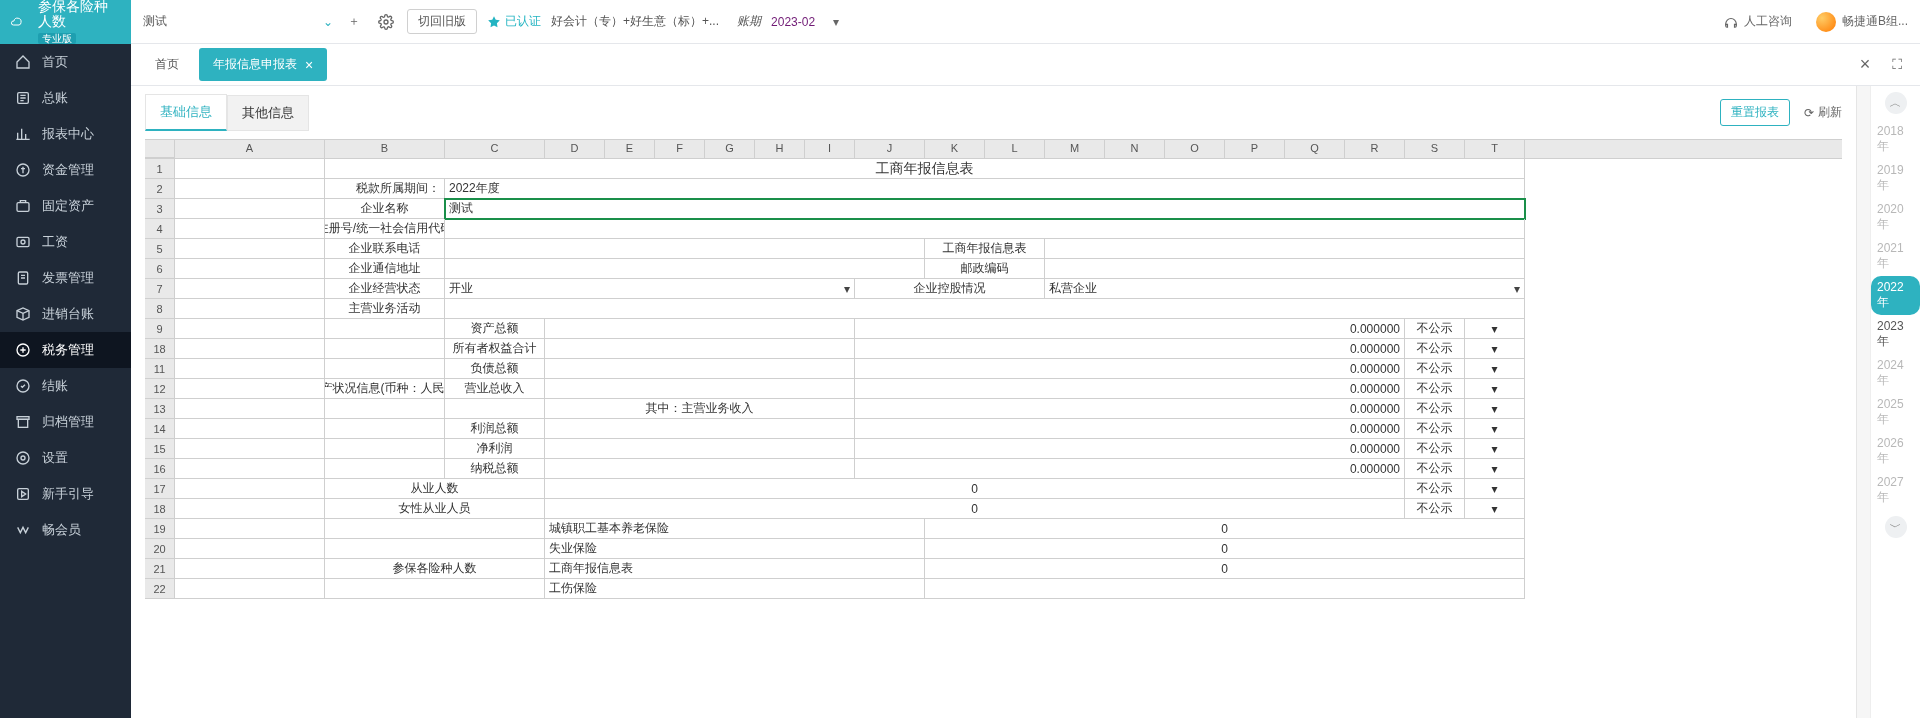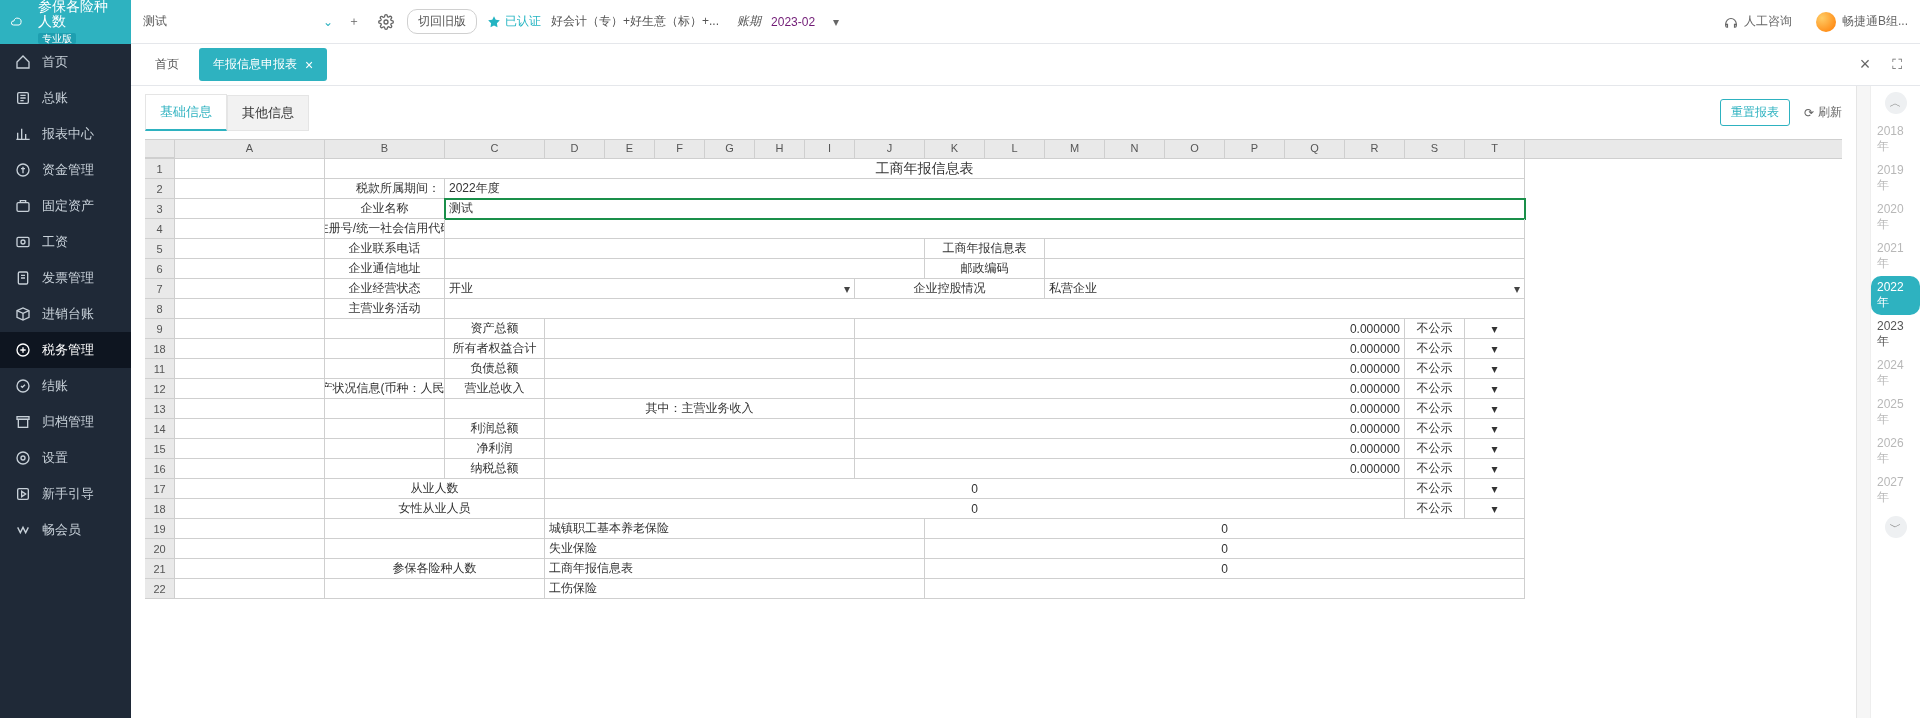--- a/index.html
+++ b/index.html
@@ -17,21 +17,21 @@
   .nav-icon { width: 18px; margin-right: 10px; display: inline-flex; align-items: center; justify-content: center; }
 
   
   .main { flex: 1; display: flex; flex-direction: column; min-width: 0; }
 
   
   .topbar { height: 44px; border-bottom: 1px solid #e5e7eb; display: flex; align-items: center; padding: 0 12px; gap: 10px; }
   .org-select { display: flex; align-items: center; gap: 8px; min-width: 190px; }
   .org-name { color: #555; }
   .icon-btn { width: 22px; height: 22px; display: inline-flex; align-items: center; justify-content: center; cursor: pointer; color: #666; }
-  .old-btn { border: 1px solid #d0d0d0; padding: 3px 10px; border-radius: 10px; cursor: pointer; color: #555; font-size: 12px; }
+  .old-btn { border: 1px solid #d0d0d0; padding: 3px 10px; border-radius: 3px; cursor: pointer; color: #555; font-size: 12px; }
   .cert-badge { color: #23b4c2; display: flex; align-items: center; gap: 4px; }
   .plan-text { color: #555; }
   .period-label { color: #555; margin-left: 8px; font-style: italic; }
   .period-val { color: #701a75; font-weight: 500; }
   .topbar-spacer { flex: 1; }
   .support { display: flex; align-items: center; gap: 6px; color: #666; cursor: pointer; }
   .user { display: flex; align-items: center; gap: 6px; color: #666; margin-left: 14px; }
   .avatar { width: 20px; height: 20px; border-radius: 50%; background: radial-gradient(circle at 30% 30%, #ffcc66, #ff7a00); }
 
   

